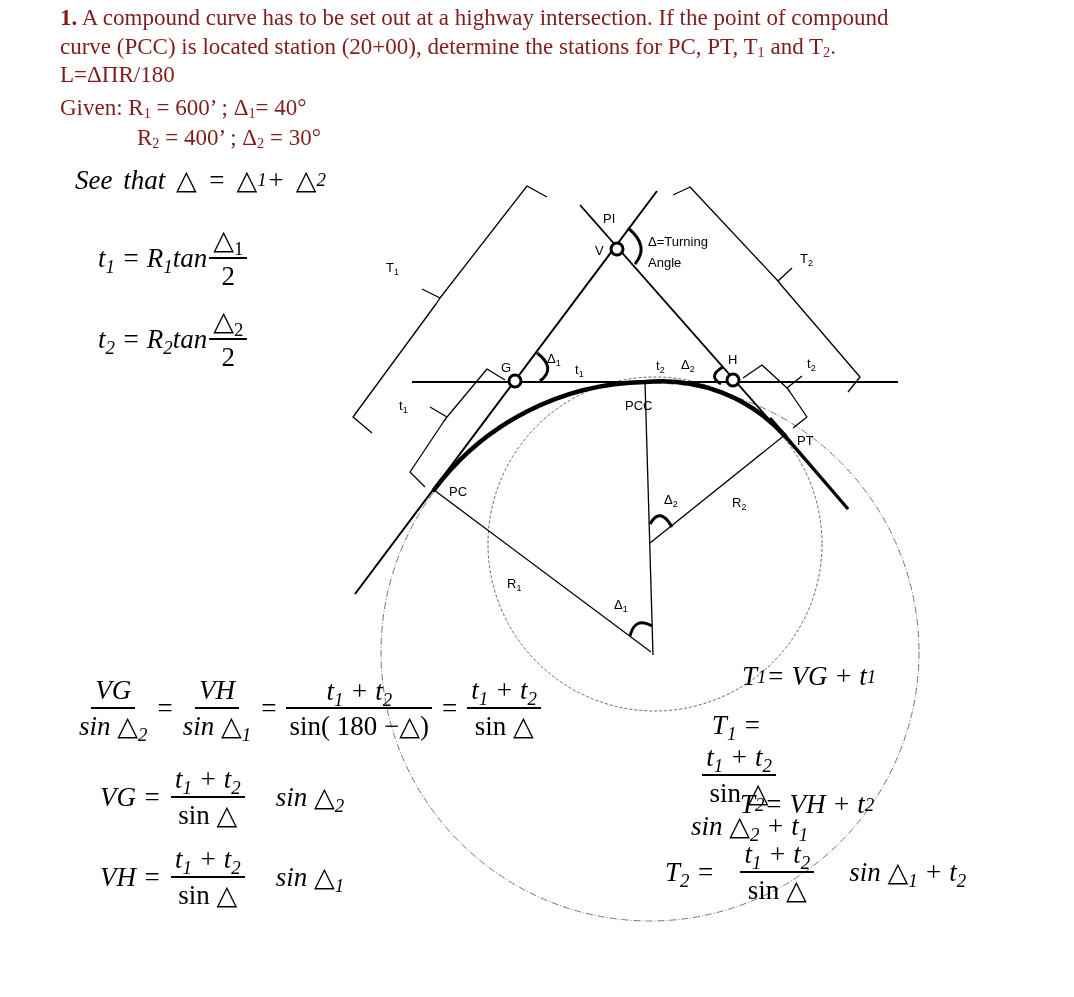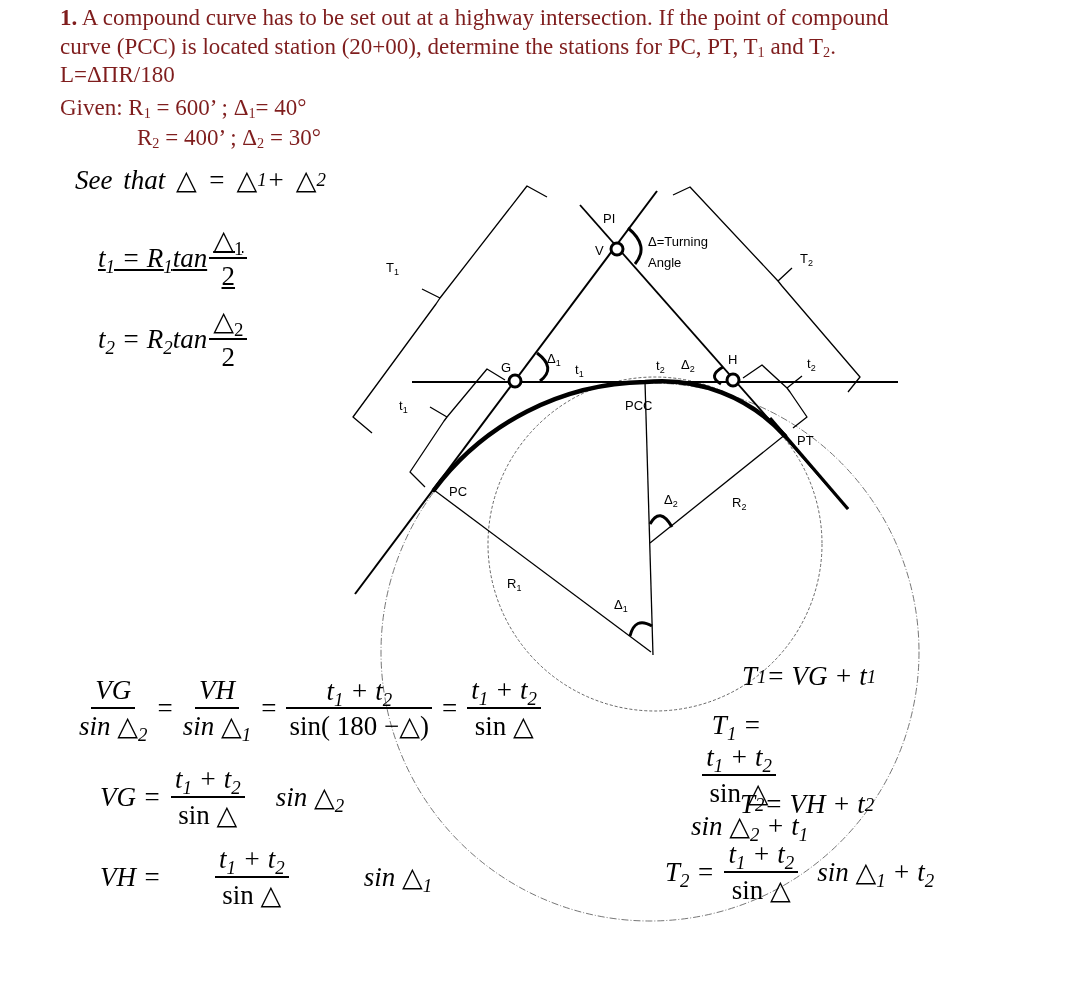--- a/index.html
+++ b/index.html
@@ -93,21 +93,21 @@
   <text class="lbl" x="614" y="609"><tspan>Δ</tspan><tspan class="s" dy="3">1</tspan></text>
 </svg>
 
 <div class="math" style="left:75px; top:164px; word-spacing:4px;">
     <span>See that  △ = △</span>
     <sub>1</sub>
     <span> +  △</span>
     <sub>2</sub>
   </div>
 
-<div class="math" style="left:98px; top:224px;text-decoration:underline;">
+<div class="math" style="left:98px; top:224px;">
   <span><span>t</span><sub>1</sub><span> = R</span><sub>1</sub><span>tan</span></span>
   <span class="frac" style="margin-left:2px;">
       <span class="num up"><span>△</span><sub>1</sub></span>
       <span class="den up">2</span>
     </span>
 </div>
 
 <div class="math" style="left:98px; top:305px;">
   <span><span>t</span><sub>2</sub><span> = R</span><sub>2</sub><span>tan</span></span>
   <span class="frac" style="margin-left:2px;">
@@ -140,21 +140,21 @@
 
 <div class="math" style="left:100px; top:763px;">
   <span>VG =</span>
   <span class="frac" style="margin-left:10px;">
       <span class="num"><span>t</span><sub>1</sub><span> + t</span><sub>2</sub></span>
       <span class="den up">sin △</span>
     </span>
   <span style="margin-left:26px;"><span>sin △</span><sub>2</sub></span>
 </div>
 
-<div class="math" style="left:100px; top:843px;gap:44px;">
+<div class="math" style="left:100px; top:843px;">
   <span>VH =</span>
   <span class="frac" style="margin-left:10px;">
       <span class="num"><span>t</span><sub>1</sub><span> + t</span><sub>2</sub></span>
       <span class="den up">sin △</span>
     </span>
   <span style="margin-left:26px;"><span>sin △</span><sub>1</sub></span>
 </div>
 
 <div class="math" style="left:742px; top:661px;">
     <span>T</span>
@@ -172,20 +172,20 @@
   <span style="margin-left:26px;"><span>sin △</span><sub>2</sub><span> + t</span><sub>1</sub></span>
 </div>
 
 <div class="math" style="left:740px; top:789px;">
     <span>T</span>
     <sub>2</sub>
     <span> = VH +  t</span>
     <sub>2</sub>
   </div>
 
-<div class="math" style="left:665px; top:838px;">
+<div class="math" style="left:665px; top:838px;gap:16px;">
   <span><span>T</span><sub>2</sub><span> =</span></span>
   <span class="frac" style="margin-left:10px;">
       <span class="num"><span>t</span><sub>1</sub><span> + t</span><sub>2</sub></span>
       <span class="den up">sin △</span>
     </span>
   <span style="margin-left:14px;"><span>sin △</span><sub>1</sub><span> + t</span><sub>2</sub></span>
 </div>
 
 </body></html>

